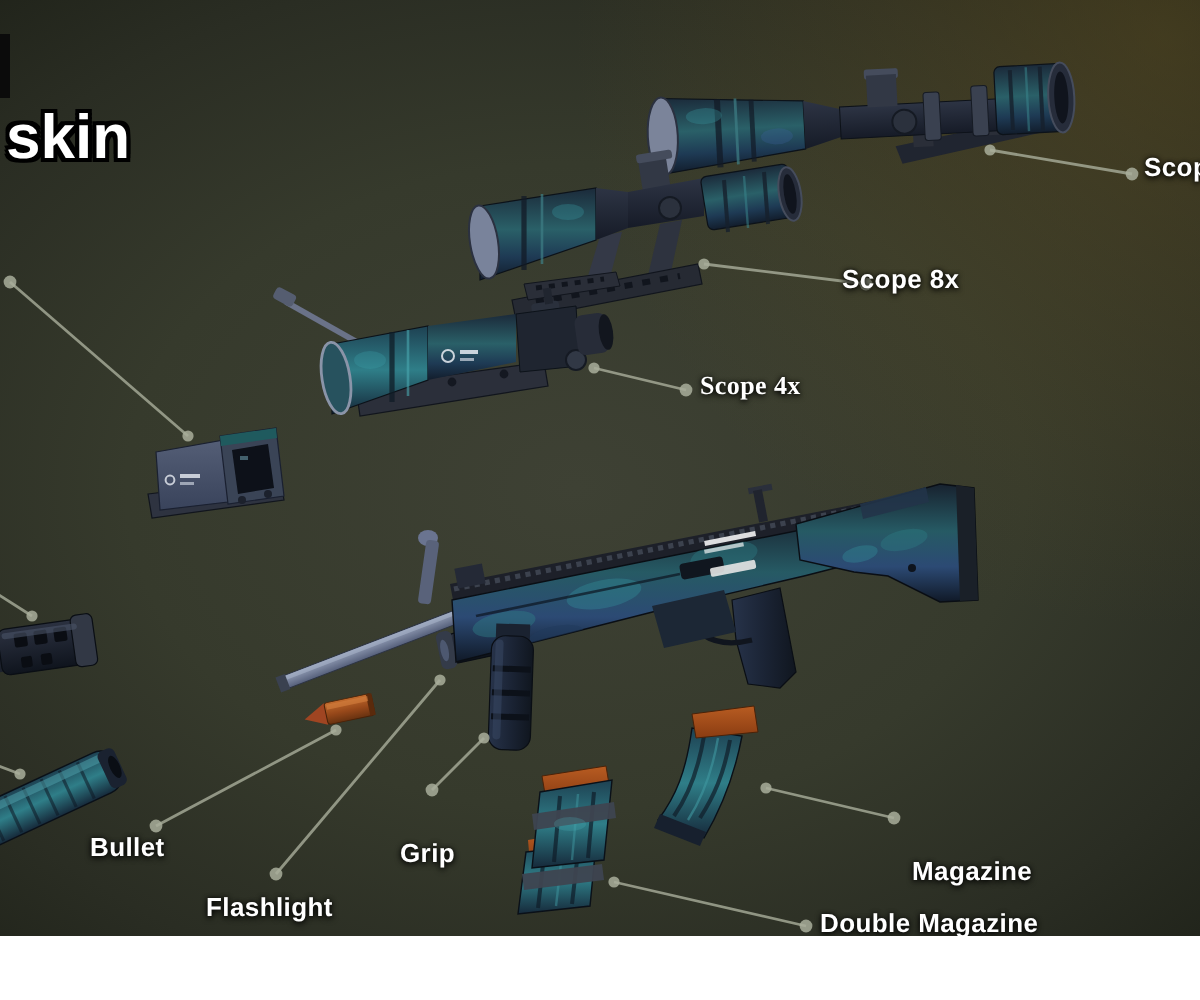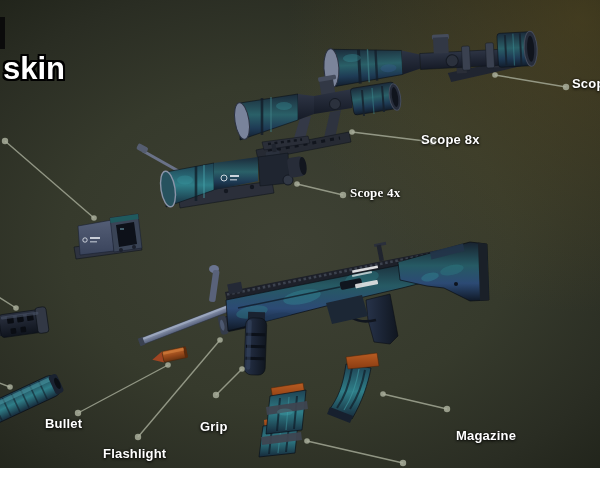--- a/index.html
+++ b/index.html
@@ -332,13 +332,14 @@
   <div class="partial-logo"></div>
   <div class="title">skin</div>
 
   <div class="label" style="left:572px;top:77px;">Scope</div>
   <div class="label" style="left:421px;top:133px;">Scope 8x</div>
   <div class="label" style="left:350px;top:186px;font-family:Liberation Serif, serif;">Scope 4x</div>
   <div class="label" style="left:45px;top:417px;">Bullet</div>
   <div class="label" style="left:103px;top:447px;">Flashlight</div>
   <div class="label" style="left:200px;top:420px;">Grip</div>
   <div class="label" style="left:456px;top:401px;margin-top:28px;">Magazine</div>
+  <div class="label" style="left:410px;top:455px;">Double Magazine</div>
 </div>
 
 </body></html>

